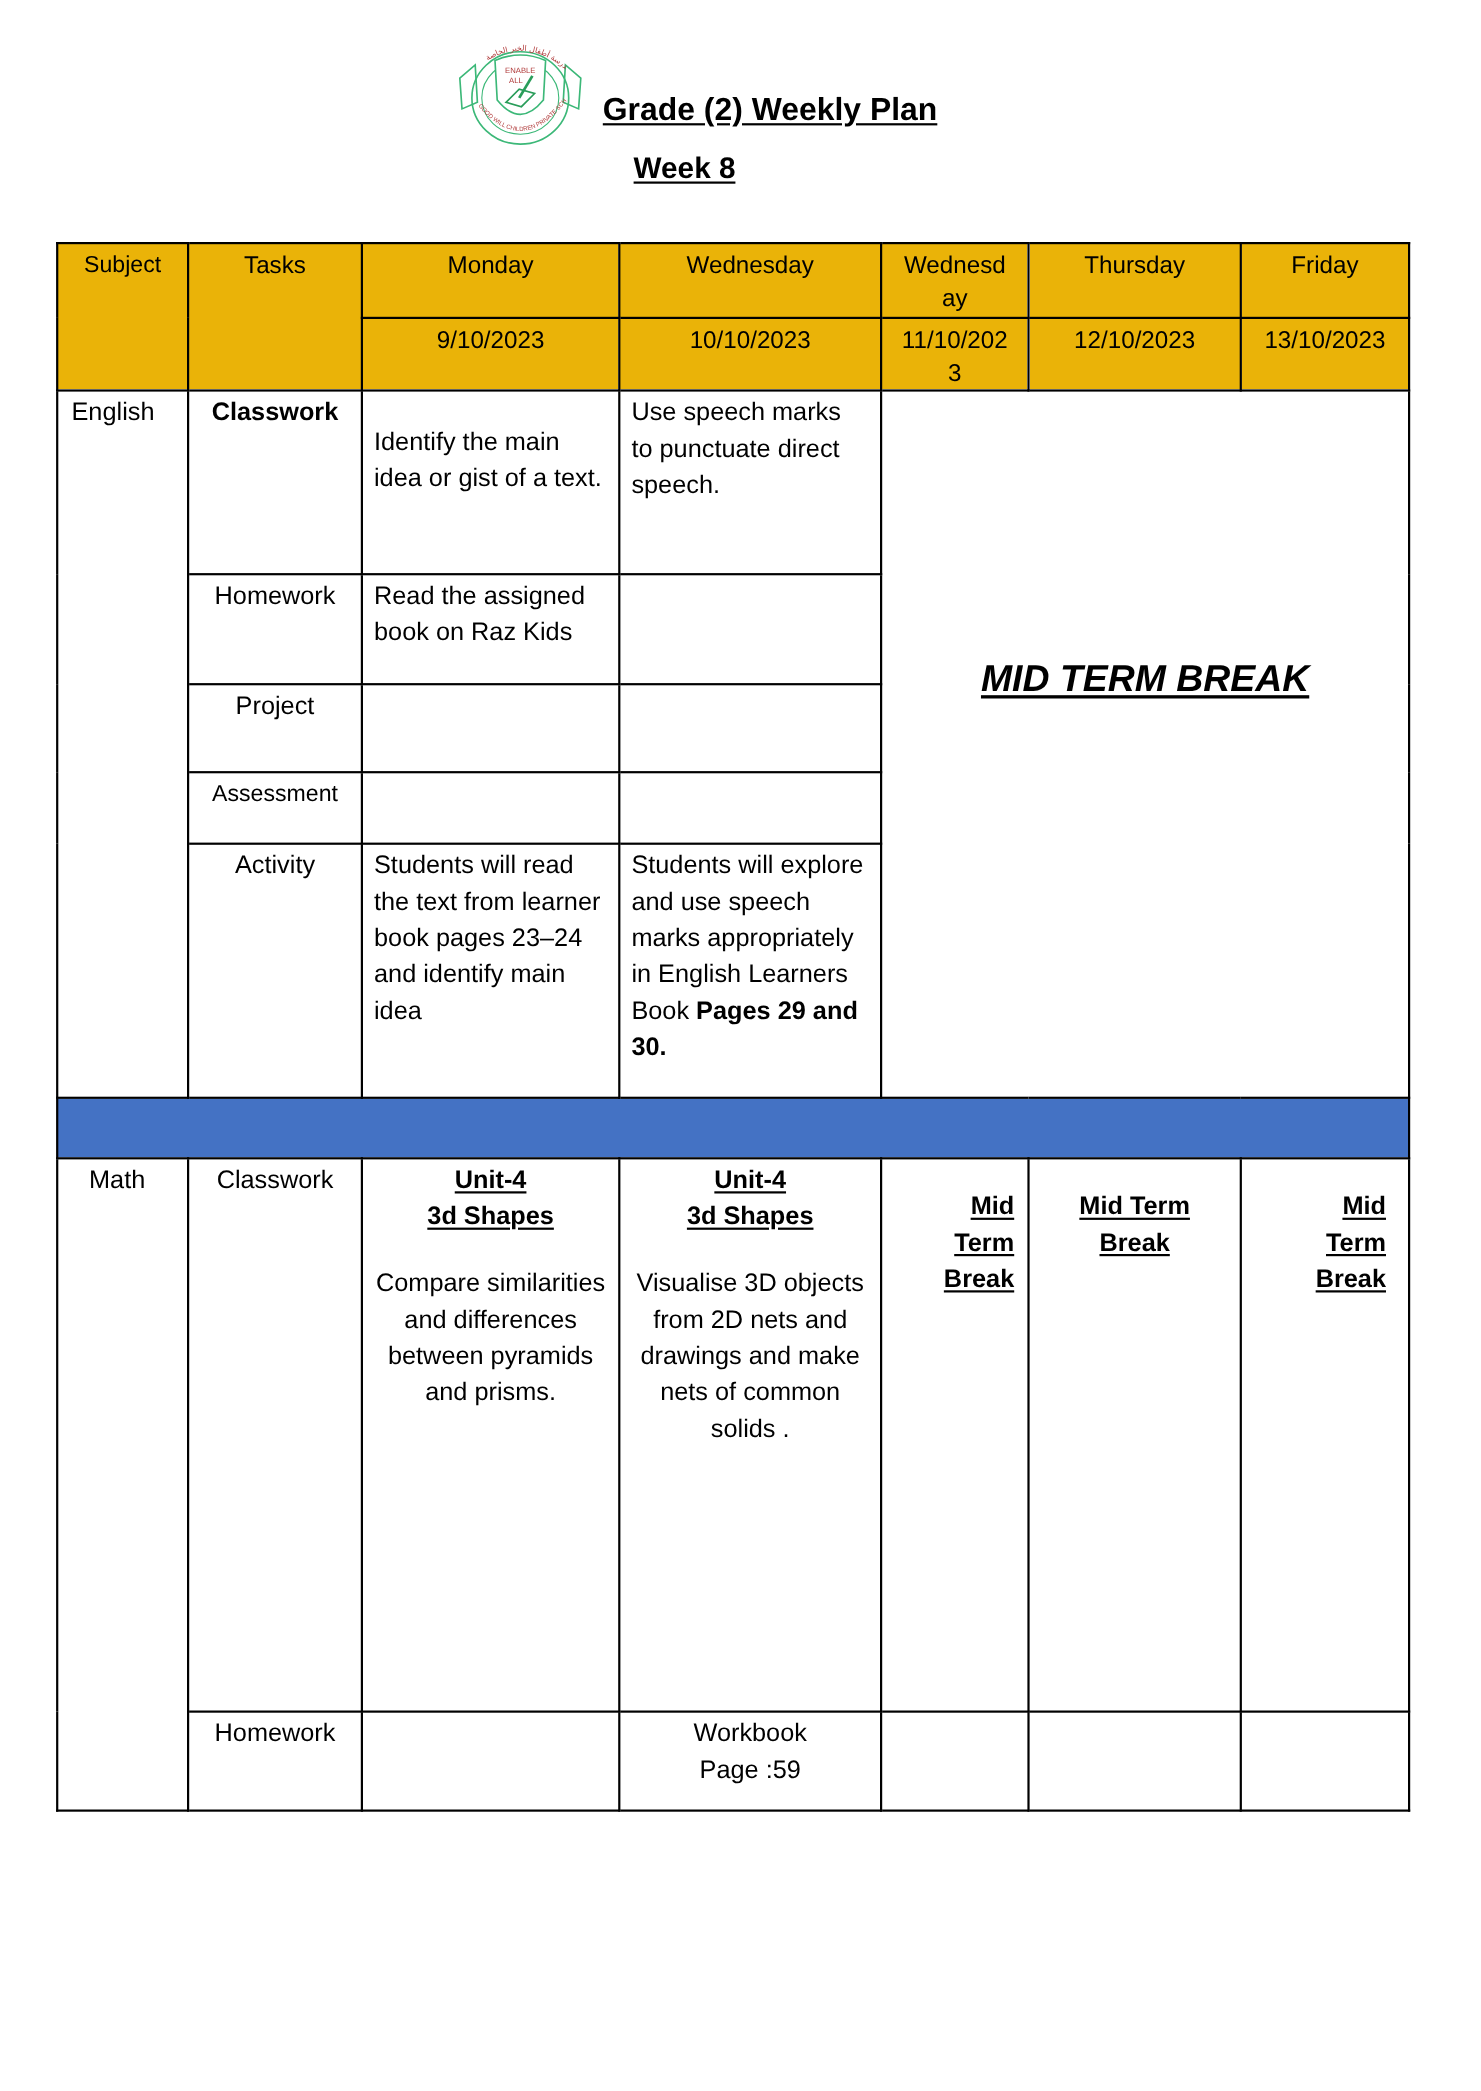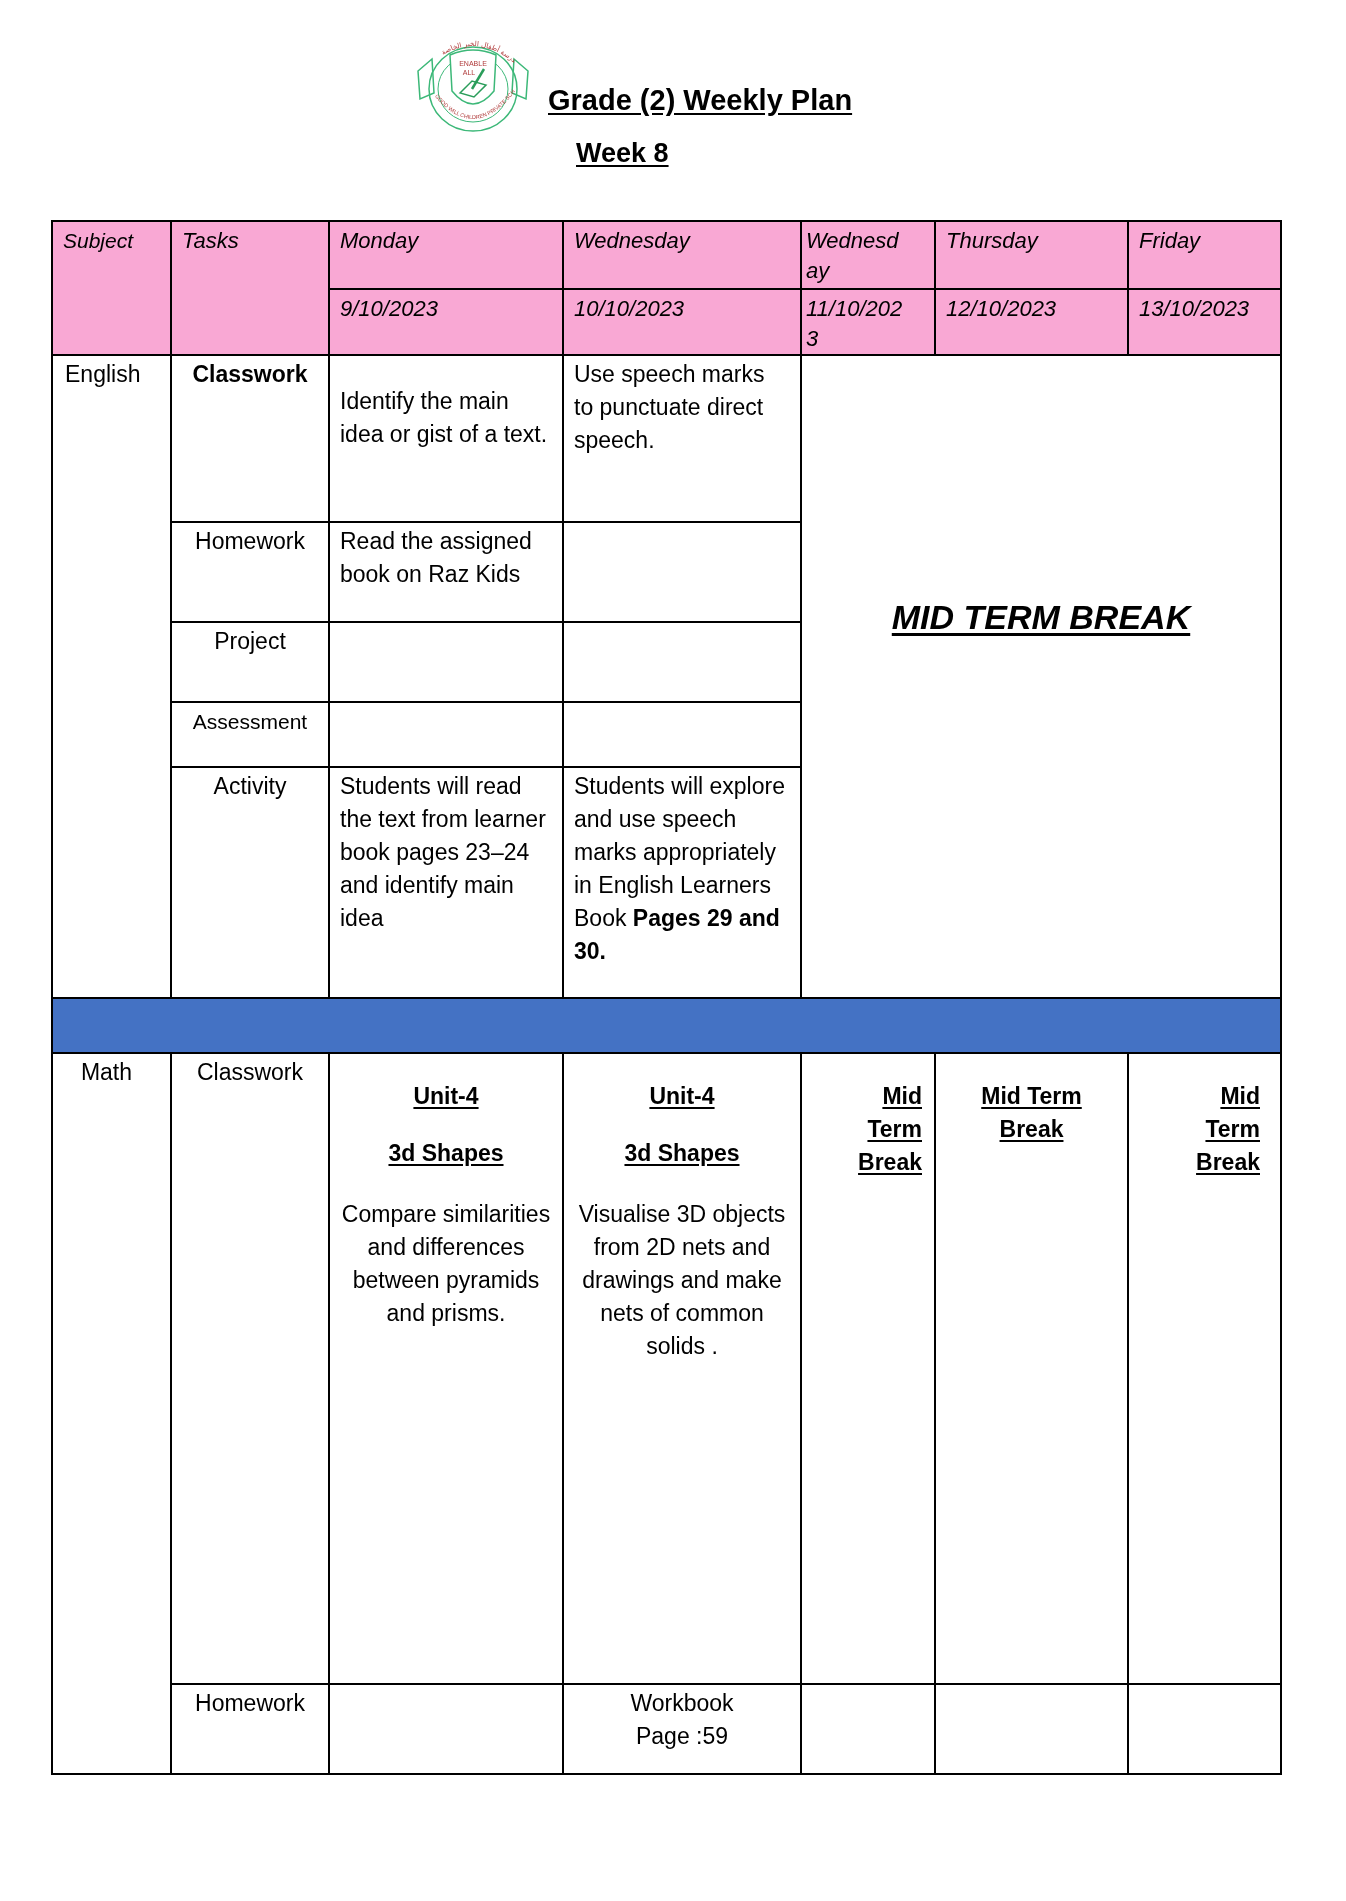--- a/index.html
+++ b/index.html
@@ -27,35 +27,35 @@
       width: 1229px;
     }
     table.plan td {
       border: 2px solid #000;
       vertical-align: top;
       font-size: 23px; line-height: 33px;
       padding: 2px 10px 0 10px;
       overflow: hidden;
       word-wrap: break-word;
     }
-    .hdr { background: #f9a8d4; text-align: left; font-size: 22px !important; line-height: 30px !important; padding-top: 4px !important; font-style: italic; }
+    .hdr { background: #eab308; text-align: center; font-size: 22px !important; line-height: 30px !important; padding-top: 4px !important; }
     .hdr.subj { font-size: 21px !important; }
     .center { text-align: center; }
     .bold { font-weight: bold; }
     .subject-cell { font-weight: normal; padding-left: 12px !important; margin-left: 48px; }
     .task-cell { text-align: center; }
     .task-cell.small { font-size: 21px !important; }
     .band { background: #4472C4; }
     .mtb {
       text-align: center; vertical-align: middle !important;
       font-size: 34px !important; font-weight: bold; font-style: italic;
       text-decoration: underline; text-underline-offset: 4px;
       padding-bottom: 120px !important;
     }
-    .u { text-decoration: underline; font-weight: bold; text-underline-offset: 3px; margin-top: 24px; }
+    .u { text-decoration: underline; font-weight: bold; text-underline-offset: 3px; }
     .brk { font-weight: bold; text-decoration: underline; text-underline-offset: 3px; padding-top: 26px !important; }
     .brk.wed { text-align: right; padding-right: 12px !important; }
     .brk.thu { text-align: center; }
     .brk.fri { text-align: right; padding-right: 20px !important; }
     .gap { display: block; height: 28px; }
     .pre { white-space: pre-line; }
   </style>
 </head>
 <body>
 
@@ -139,21 +139,21 @@
   <tr style="height:231px">
     <td class="task-cell">Activity</td>
     <td>Students will read the text from learner book pages 23–24 and identify main idea</td>
     <td><span>Students will explore and use speech marks appropriately in English Learners Book </span><span class="bold">Pages 29 and 30.</span></td>
   </tr>
 
   <tr style="height:55px">
     <td class="band" colspan="7"></td>
   </tr>
 
-  <tr style="height:631px">
+  <tr style="height:503px">
     <td class="subject-cell center" style="padding-left:0 !important;" rowspan="2">Math</td>
     <td class="task-cell">Classwork</td>
     <td class="center">
       <div class="u">Unit-4</div>
       <div class="u">3d Shapes</div>
       <span class="gap"></span>
       <div>Compare similarities and differences between pyramids and prisms.</div>
     </td>
     <td class="center">
       <div class="u">Unit-4</div>

